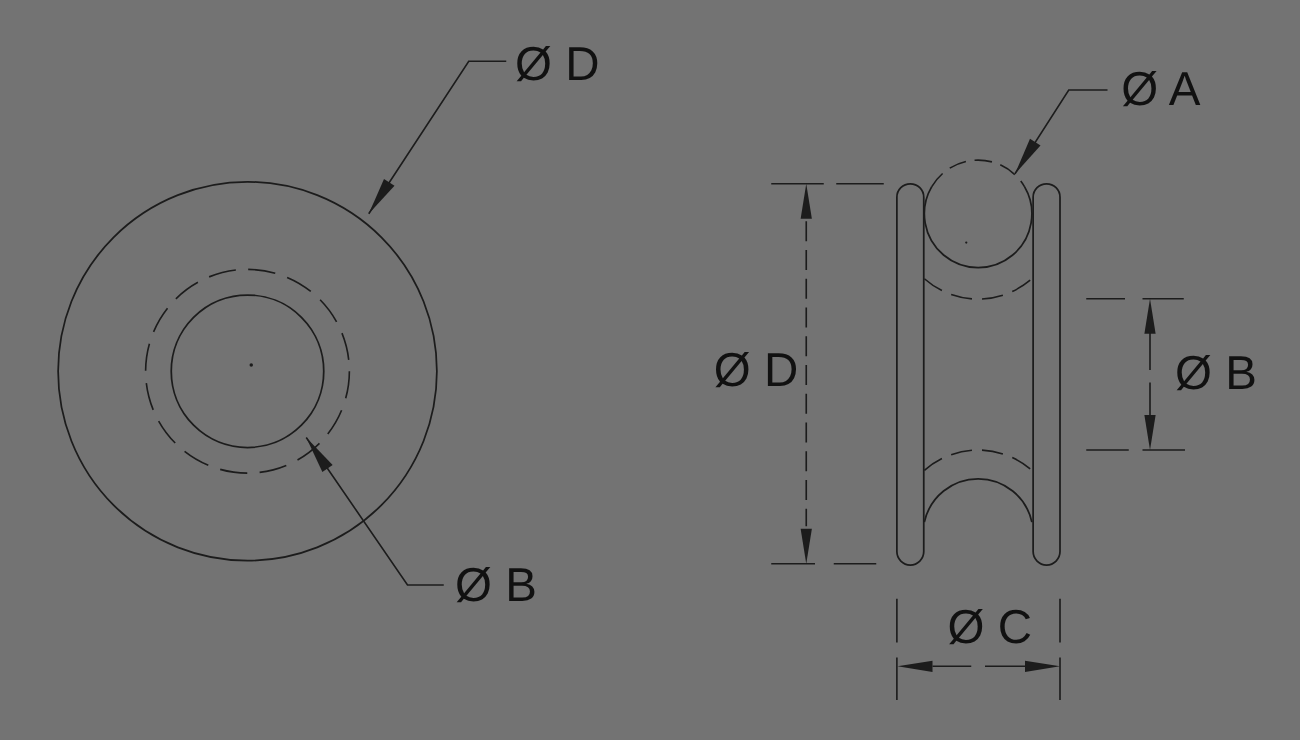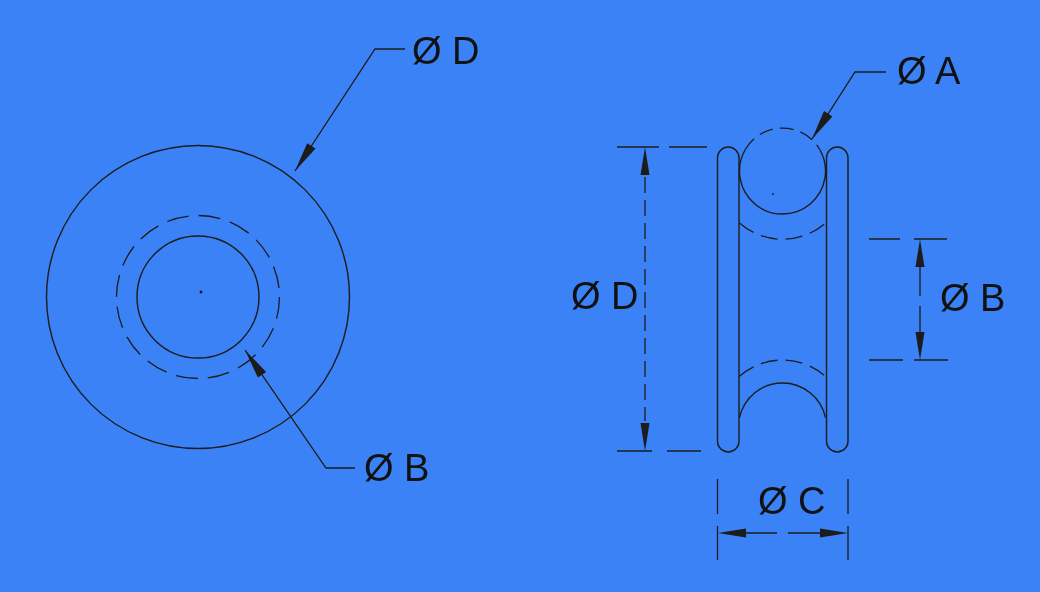--- a/index.html
+++ b/index.html
@@ -4,21 +4,21 @@
 <style>
   html, body {
     margin: 0;
     padding: 0;
     background: #ffffff;
   }
   .canvas {
     position: relative;
     width: 1040px;
     height: 592px;
-    background: #3b82f6;
+    background: #737373;
     overflow: hidden;
   }
   svg {
     display: block;
     width: 1040px;
     height: 592px;
   }
   .ln {
     fill: none;
     stroke: #1c1c1c;

